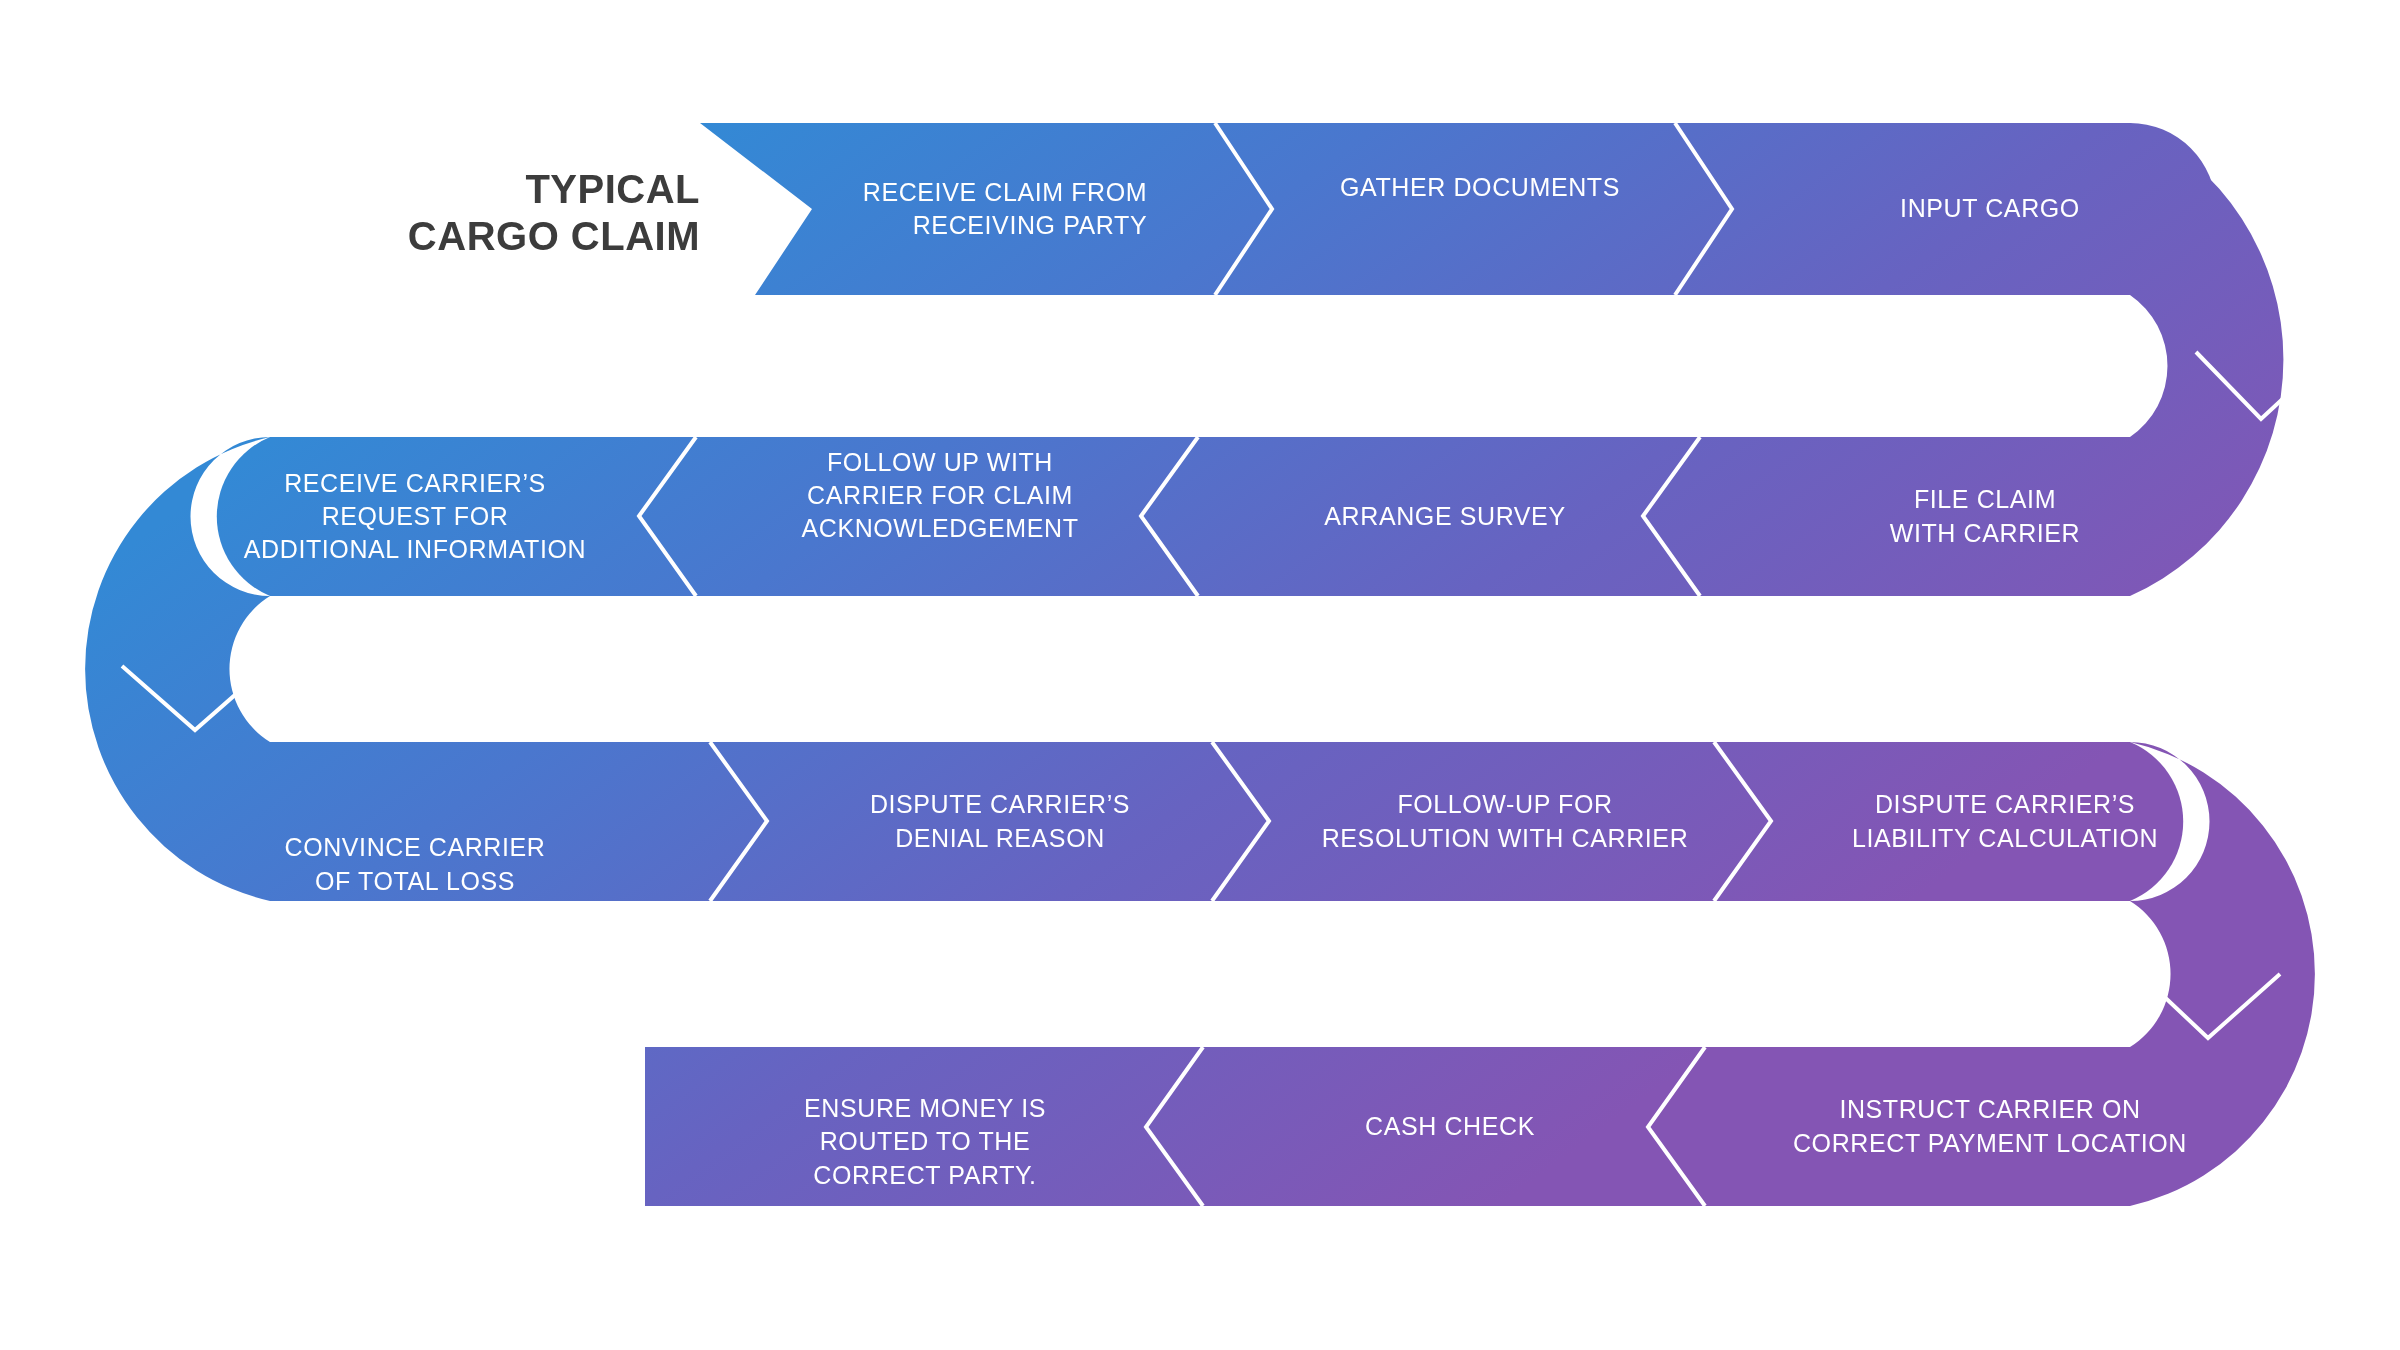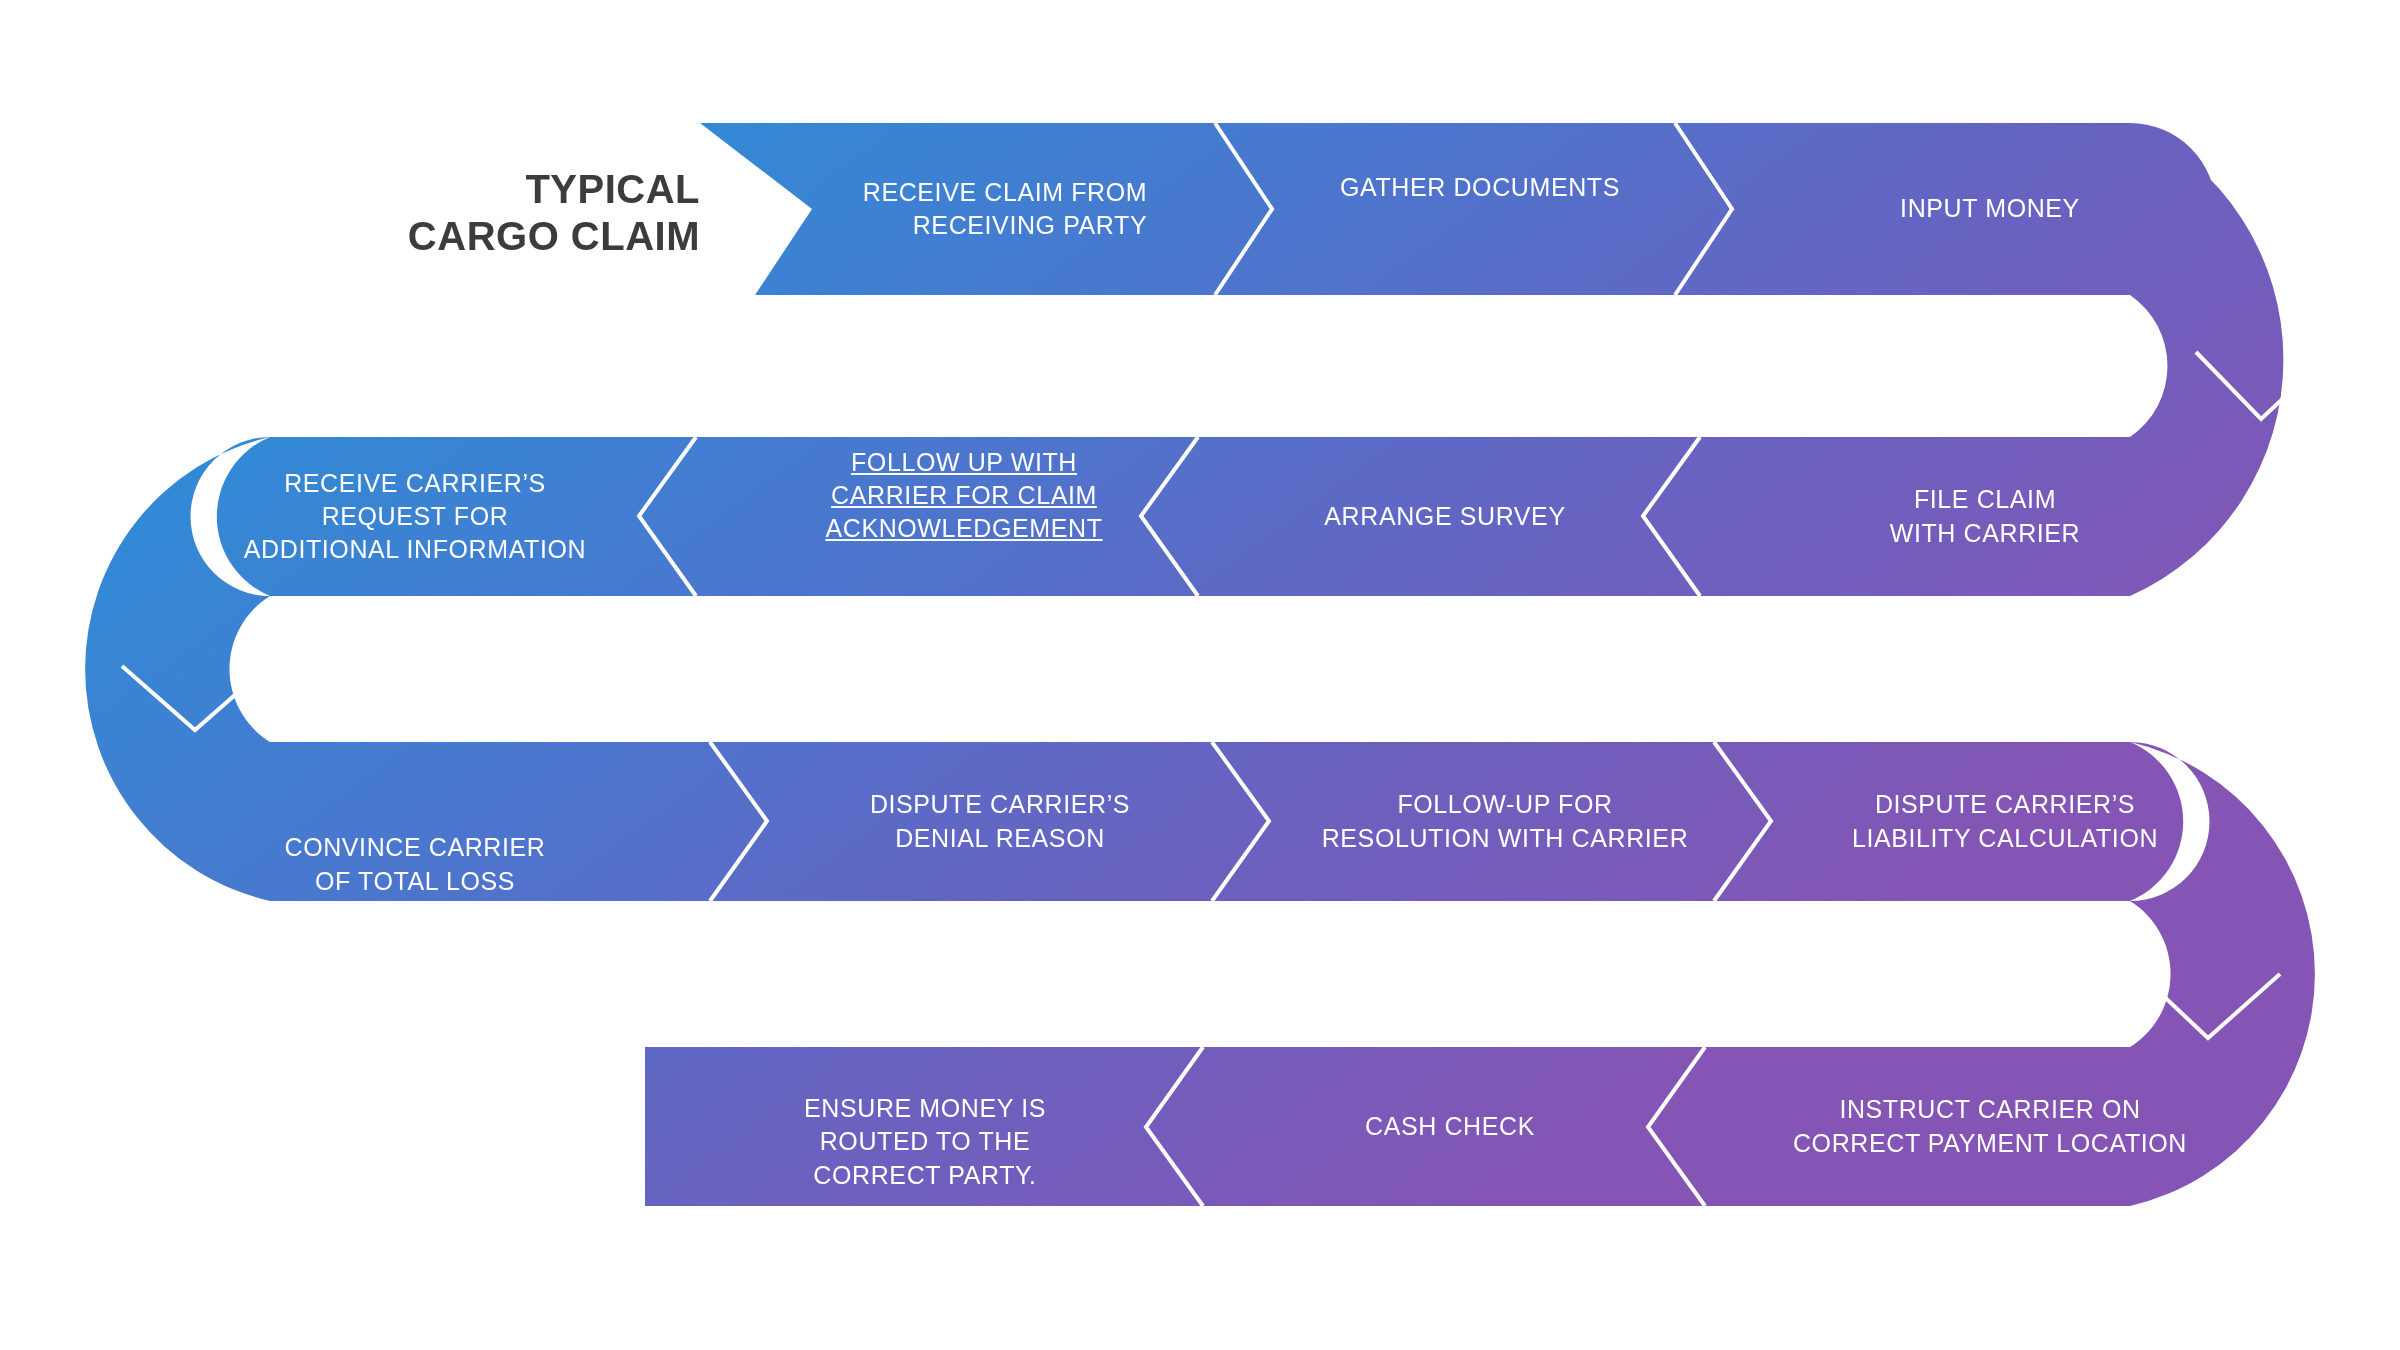--- a/index.html
+++ b/index.html
@@ -155,26 +155,26 @@
       <path d="M 1203,1047 L 1146,1127 L 1203,1206"></path>
     </g>
   </svg>
 
   <div class="diagram-title" style="left:300px; top:166px; width:400px;">TYPICAL
 CARGO CLAIM</div>
 
   <div class="step-label" style="left:795px; top:123px; width:420px; height:172px;text-align:right;">RECEIVE CLAIM FROM
 RECEIVING PARTY</div>
   <div class="step-label" style="left:1280px; top:123px; width:400px; height:130px;">GATHER DOCUMENTS</div>
-  <div class="step-label" style="left:1810px; top:123px; width:360px; height:172px;">INPUT MONEY</div>
+  <div class="step-label" style="left:1810px; top:123px; width:360px; height:172px;">INPUT CARGO</div>
 
   <div class="step-label" style="left:1245px; top:437px; width:400px; height:159px;">ARRANGE SURVEY</div>
   <div class="step-label" style="left:1800px; top:437px; width:370px; height:159px;">FILE CLAIM
 WITH CARRIER</div>
-  <div class="step-label" style="left:754px; top:437px; width:420px; height:117px;text-decoration:underline;">FOLLOW UP WITH
+  <div class="step-label" style="left:730px; top:437px; width:420px; height:117px;">FOLLOW UP WITH
 CARRIER FOR CLAIM
 ACKNOWLEDGEMENT</div>
   <div class="step-label" style="left:190px; top:437px; width:450px; height:159px;">RECEIVE CARRIER’S
 REQUEST FOR
 ADDITIONAL INFORMATION</div>
 
   <div class="step-label" style="left:200px; top:742px; width:430px; height:159px;margin-top:43px;">CONVINCE CARRIER
 OF TOTAL LOSS</div>
   <div class="step-label" style="left:790px; top:742px; width:420px; height:159px;">DISPUTE CARRIER’S
 DENIAL REASON</div>

